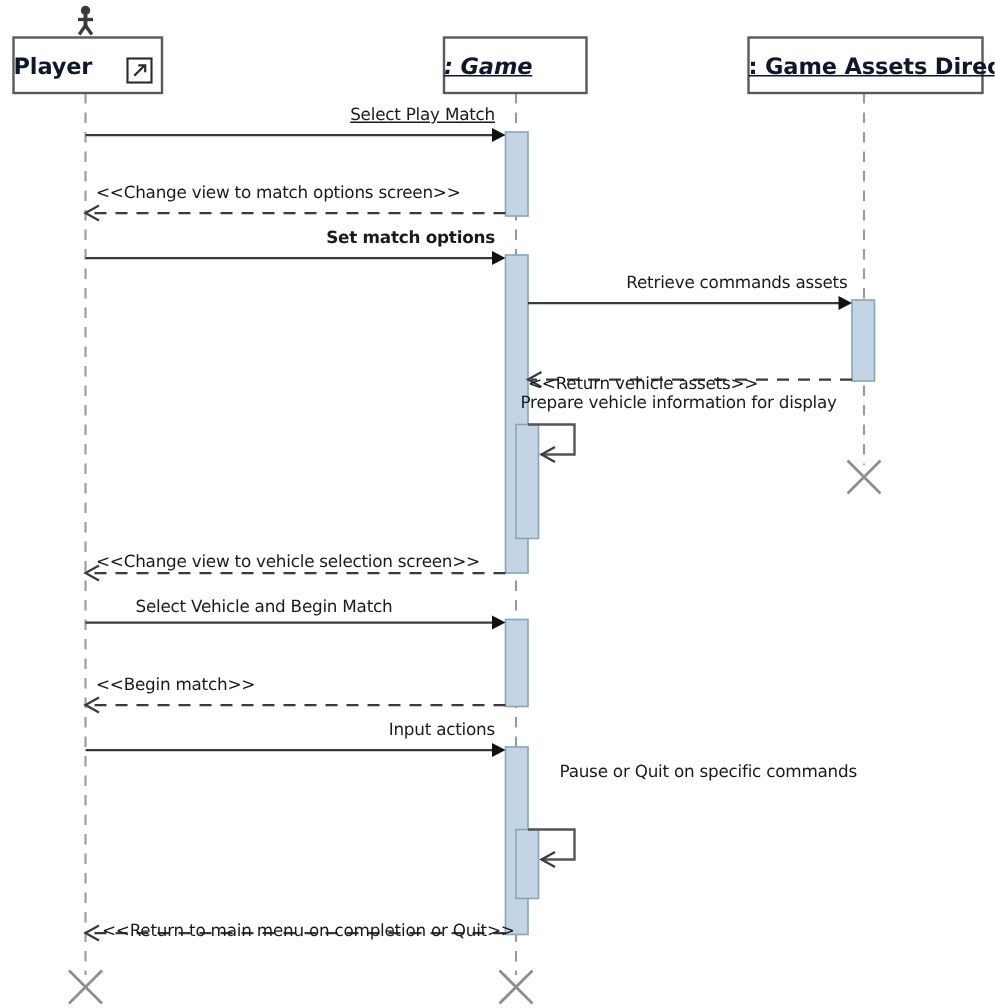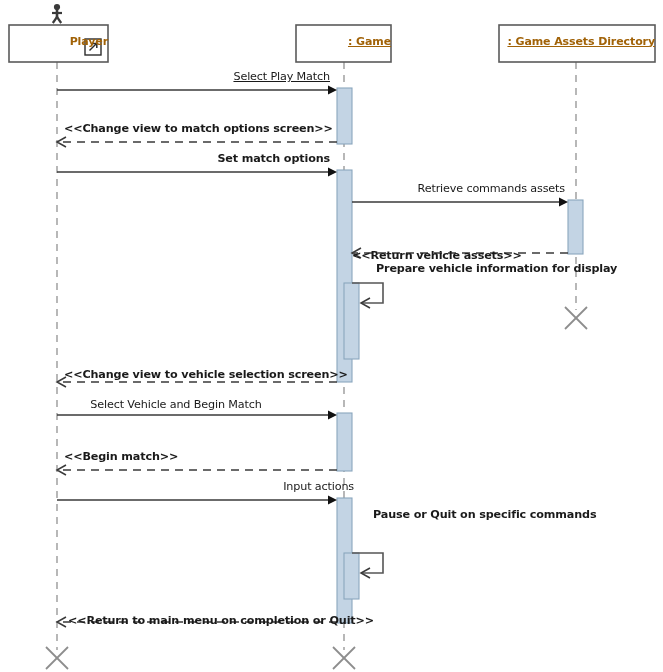--- a/index.html
+++ b/index.html
@@ -85,43 +85,42 @@
     stroke-width: 1.4;
   }
   .icon-arrow {
     stroke: #2b2b2b;
     stroke-width: 1.5;
     fill: none;
   }
   
   .head-label {
     position: absolute;
-    font-size: 11px;
+    font-size: 15px;
     font-weight: bold;
-    color: #a16207;
-    text-align: right;
+    color: #0f172a;
+    text-align: left;
     white-space: nowrap;
     letter-spacing: -0.1px;
   }
   .head-label.underlined {
     text-decoration: underline;
   }
   .msg-label {
     position: absolute;
     font-size: 11.2px;
     color: #1a1a1a;
     white-space: nowrap;
     letter-spacing: -0.15px;
   }
   .msg-label.right {
     text-align: right;
   }
   .msg-label.left {
     text-align: right;
-    font-weight: bold;
   }
 </style>
 </head>
 <body>
 
 <div id="diagram-root">
 
   <svg class="diagram-canvas" id="svg-layer" viewBox="0 0 663 672" xmlns="http://www.w3.org/2000/svg">
     <g id="g-lifelines">
         <line x1="57" y1="62" x2="57" y2="650" class="lifeline-dash"></line>
@@ -217,29 +216,29 @@
         </g>
         <g>
           <line x1="565" y1="307" x2="587" y2="329" class="termination-x"></line>
           <line x1="587" y1="307" x2="565" y2="329" class="termination-x"></line>
         </g>
       </g>
   </svg>
 
   <div id="text-layer">
       <div class="head-label" style="left: 9px; top: 34.5px; width: 99px;">Player</div>
-      <div class="head-label underlined" style="left: 296px; top: 34.5px; width: 95px;">: Game</div>
+      <div class="head-label underlined" style="left: 296px; top: 34.5px; width: 95px; font-style: italic;">: Game</div>
       <div class="head-label underlined" style="left: 499px; top: 34.5px; width: 156px;">: Game Assets Directory</div>
       <div class="msg-label right" style="top: 70px; left: 0px; width: 330px; text-decoration: underline;">Select Play Match</div>
       <div class="msg-label left" style="top: 122px; left: 64px;">&lt;&lt;Change view to match options screen&gt;&gt;</div>
       <div class="msg-label right" style="top: 152px; left: 0px; width: 330px; font-weight: bold;">Set match options</div>
       <div class="msg-label right" style="top: 182px; left: 0px; width: 565px;">Retrieve commands assets</div>
       <div class="msg-label left" style="top: 233px; left: 352px; margin-top: 16px;">&lt;&lt;Return vehicle assets&gt;&gt;</div>
-      <div class="msg-label left" style="top: 262px; left: 376px;">Prepare vehicle information for display</div>
+      <div class="msg-label left" style="top: 262px; left: 347px;">Prepare vehicle information for display</div>
       <div class="msg-label left" style="top: 368px; left: 64px;">&lt;&lt;Change view to vehicle selection screen&gt;&gt;</div>
       <div class="msg-label right" style="top: 398px; left: 11px; width: 330px; text-align: center;">Select Vehicle and Begin Match</div>
       <div class="msg-label left" style="top: 450px; left: 64px;">&lt;&lt;Begin match&gt;&gt;</div>
-      <div class="msg-label right" style="top: 480px; left: 0px; width: 330px; padding-left: 24px;">Input actions</div>
+      <div class="msg-label right" style="top: 480px; left: 0px; width: 330px;">Input actions</div>
       <div class="msg-label left" style="top: 508px; left: 373px;">Pause or Quit on specific commands</div>
       <div class="msg-label left" style="top: 614px; left: 68px;">&lt;&lt;Return to main menu on completion or Quit&gt;&gt;</div>
     </div>
 
 </div>
 
 </body></html>

